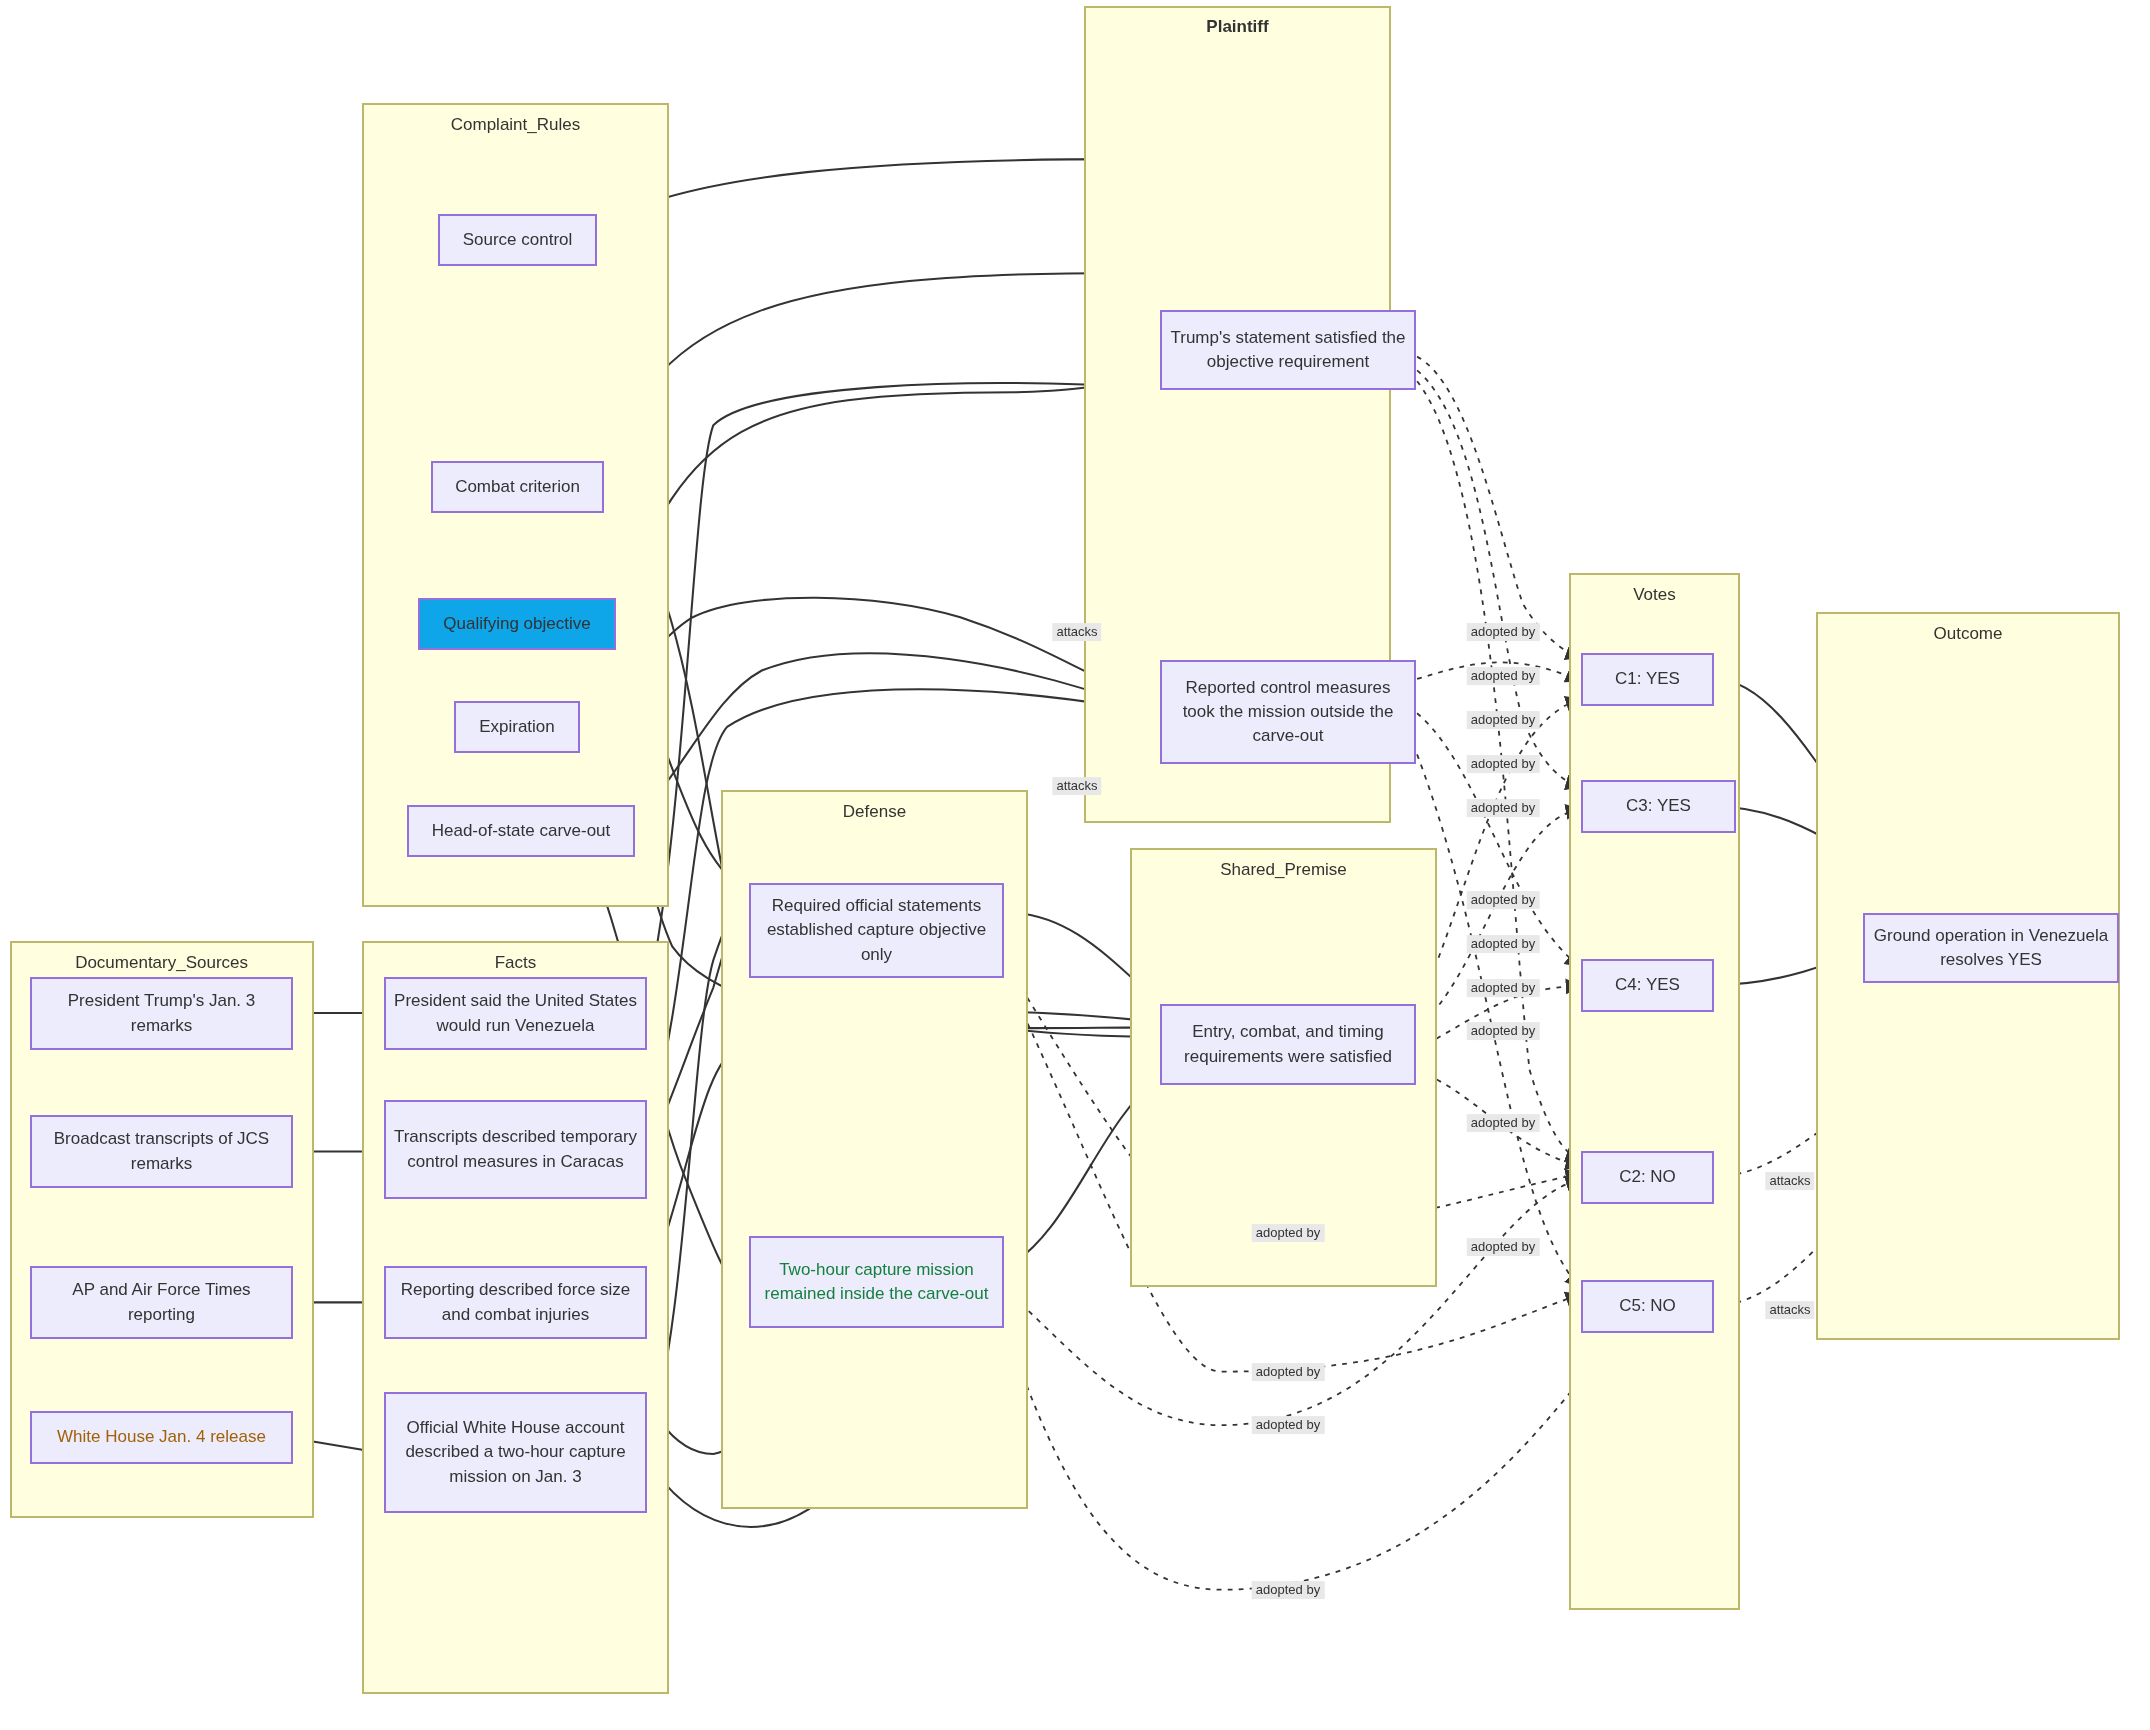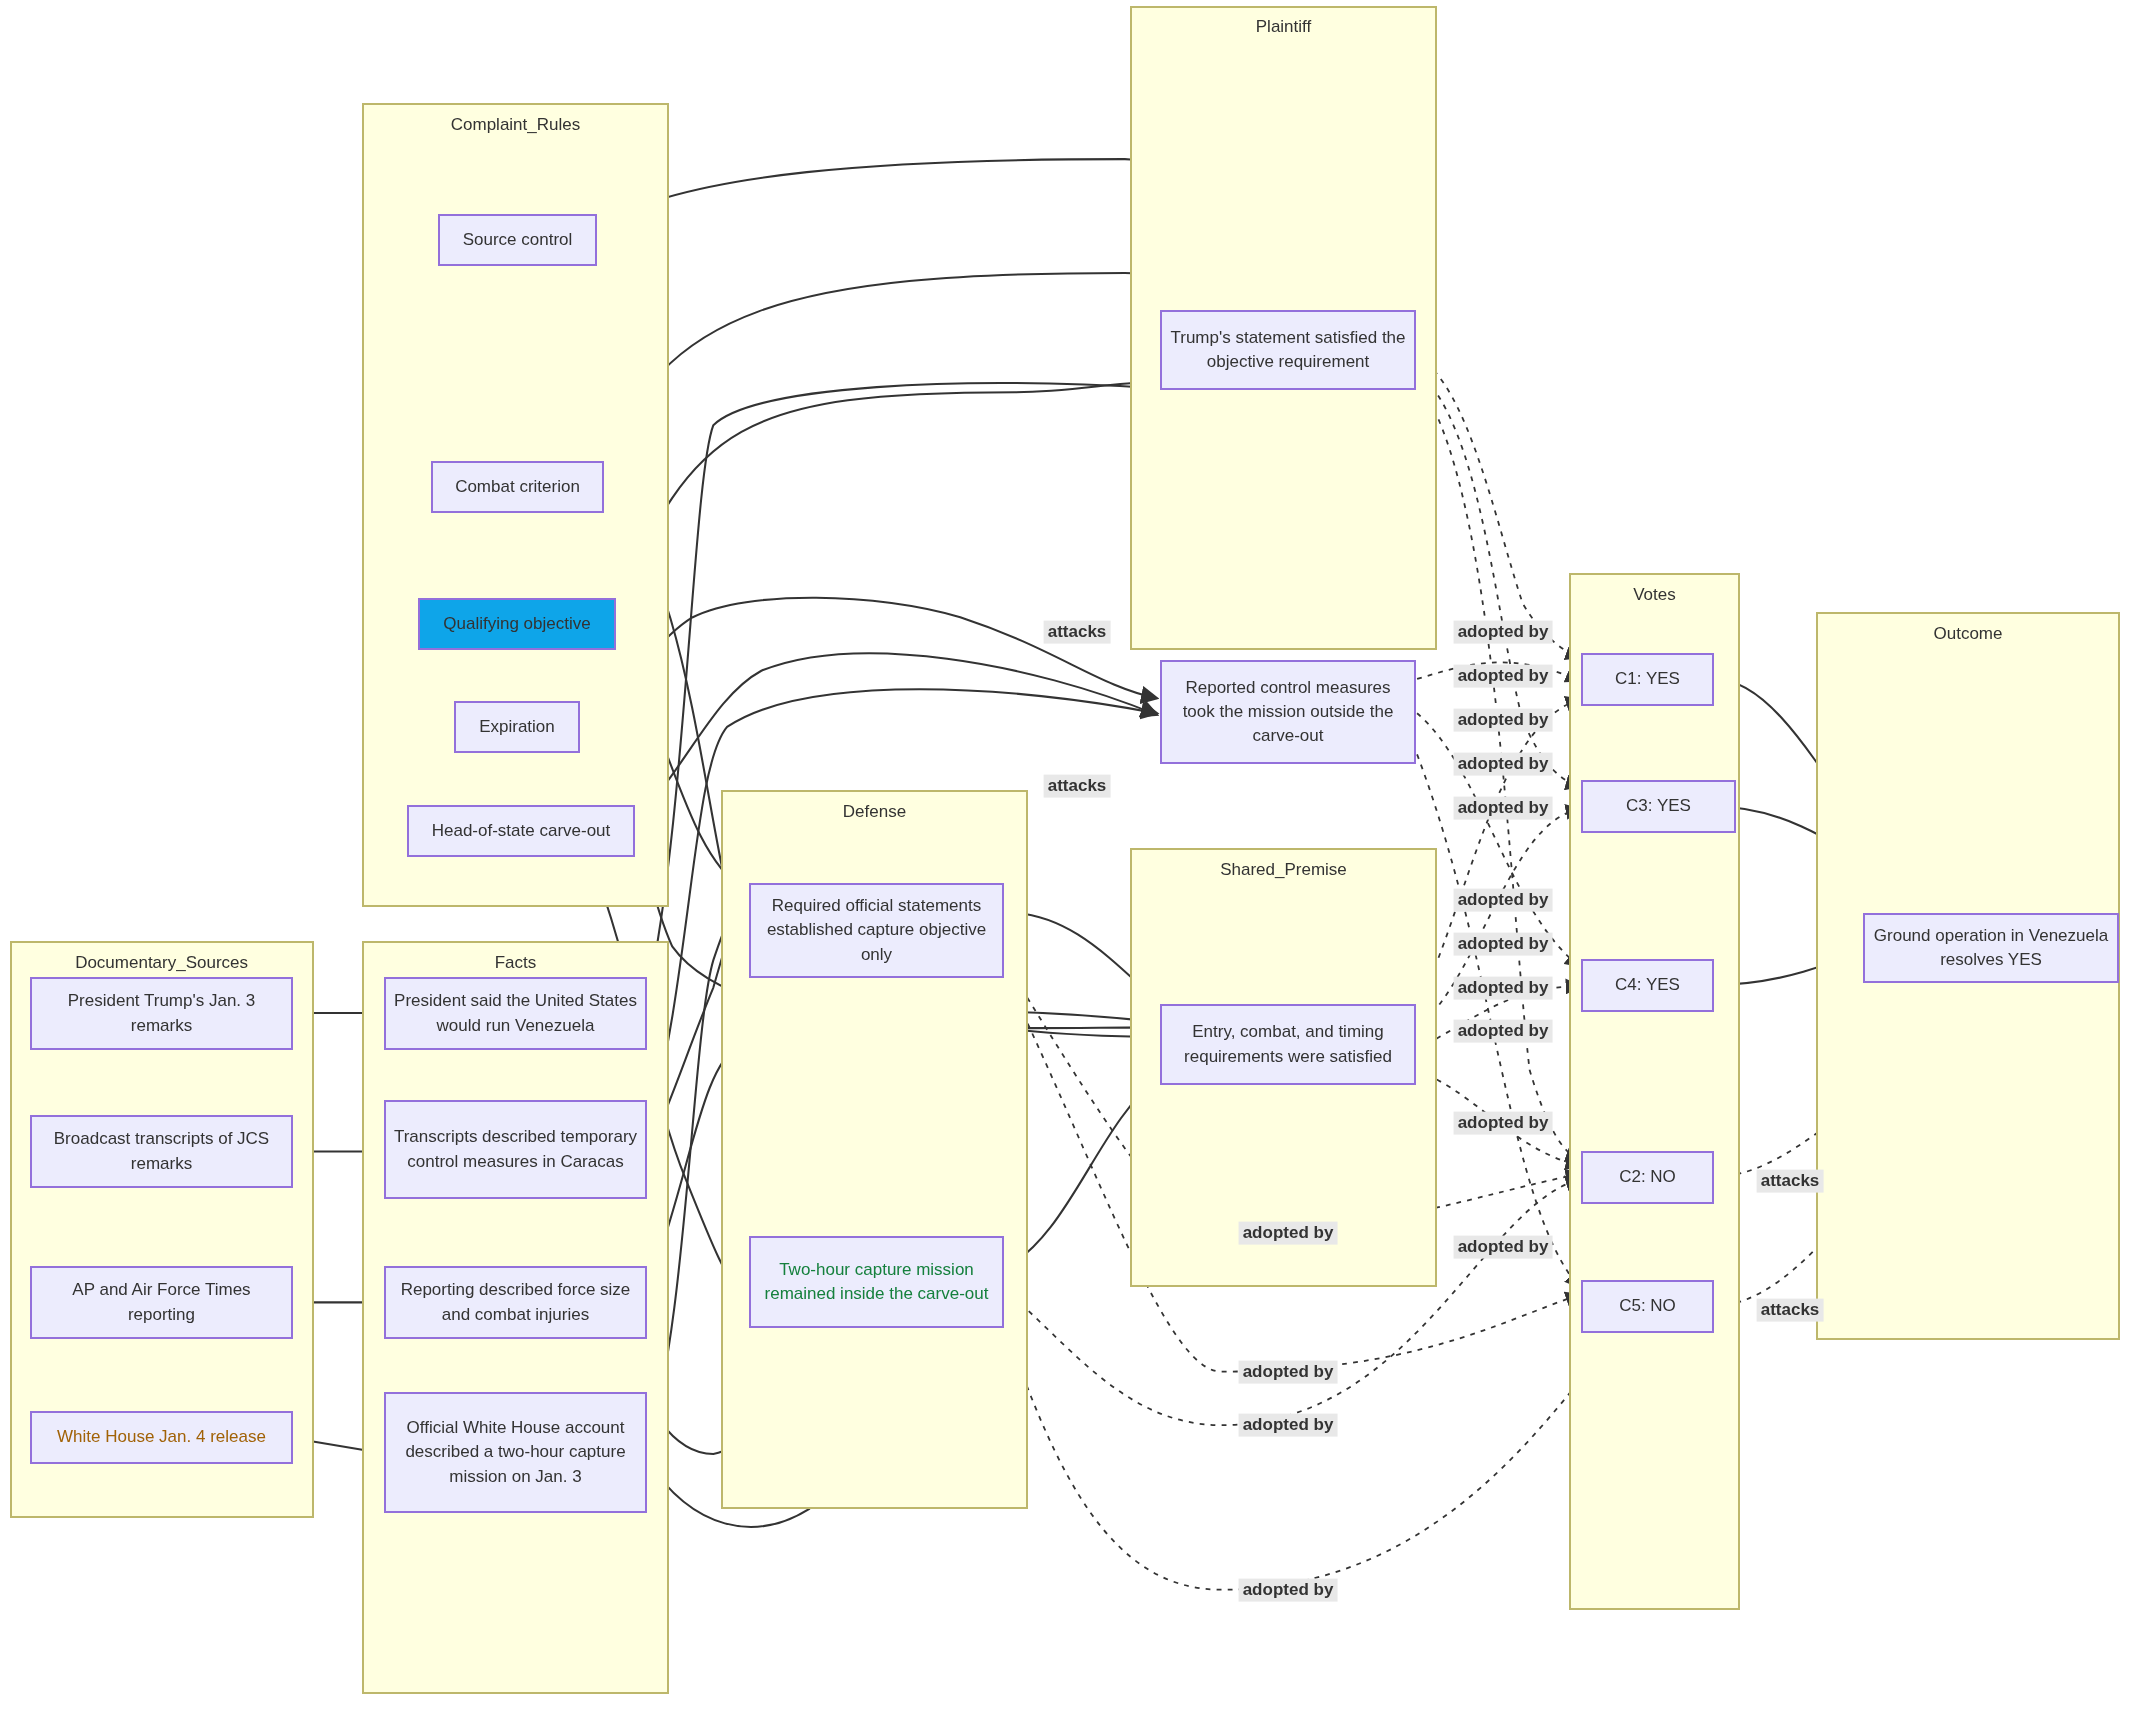--- a/index.html
+++ b/index.html
@@ -4,22 +4,22 @@
 <style>
   html,body{margin:0;padding:0;background:#ffffff;}
   body{width:2151px;height:1731px;font-family:"Liberation Sans", sans-serif;overflow:hidden;}
   #stage{position:relative;width:2151px;height:1731px;}
   svg#wires{position:absolute;left:0;top:0;width:2151px;height:1731px;overflow:visible;}
   .cluster{position:absolute;background:#ffffe0;border:2.1px solid #bdb76b;box-sizing:border-box;}
   .cluster-title{position:absolute;left:0;right:0;top:9.6px;text-align:center;font-size:17px;color:#333333;}
   .node{position:absolute;background:#ececfd;border:2.1px solid #9370db;box-sizing:border-box;
         display:flex;align-items:center;justify-content:center;text-align:center;
         font-size:17px;color:#333333;line-height:1.42;padding:2.7px 6.9px;}
-  .edge-label{position:absolute;background:#e8e8e8;color:#333333;font-size:17px;
-        padding:1.4px 4.1px;white-space:nowrap;transform:translate(-50%,-50%);font-weight:bold;}
+  .edge-label{position:absolute;background:#e8e8e8;color:#333333;font-size:13px;
+        padding:1.4px 4.1px;white-space:nowrap;transform:translate(-50%,-50%);}
 </style>
 </head>
 <body>
 
 <div id="stage">
 
   <svg id="wires" viewBox="0 0 3136 2524" preserveAspectRatio="none">
     <defs>
       <marker id="arrow" viewBox="0 0 12 12" refX="10" refY="6" markerWidth="9" markerHeight="9" orient="auto-start-reverse">
         <path d="M 0 0 L 12 6 L 0 12 z" fill="#333333"></path>
@@ -76,21 +76,21 @@
       </div>
       <div class="cluster" style="left: 362px; top: 941px; width: 307px; height: 753px; background: rgb(255, 255, 224); border-color: rgb(189, 183, 107);">
         <div class="cluster-title" style="color: rgb(51, 51, 51);">Facts</div>
       </div>
       <div class="cluster" style="left: 362px; top: 103px; width: 307px; height: 804px; background: rgb(255, 255, 224); border-color: rgb(189, 183, 107);">
         <div class="cluster-title" style="color: rgb(51, 51, 51);">Complaint_Rules</div>
       </div>
       <div class="cluster" style="left: 721px; top: 790px; width: 307px; height: 719px; background: rgb(255, 255, 224); border-color: rgb(189, 183, 107);">
         <div class="cluster-title" style="color: rgb(51, 51, 51);">Defense</div>
       </div>
-      <div class="cluster" style="left: 1130px; top: 5.5px; width: 307px; height: 644px; background: rgb(255, 255, 224); border-color: rgb(189, 183, 107);">
+      <div class="cluster" style="left: 1084px; top: 5.5px; width: 307px; height: 817px; background: rgb(255, 255, 224); border-color: rgb(189, 183, 107); font-weight: bold;">
         <div class="cluster-title" style="color: rgb(51, 51, 51);">Plaintiff</div>
       </div>
       <div class="cluster" style="left: 1130px; top: 848px; width: 307px; height: 439px; background: rgb(255, 255, 224); border-color: rgb(189, 183, 107);">
         <div class="cluster-title" style="color: rgb(51, 51, 51);">Shared_Premise</div>
       </div>
       <div class="cluster" style="left: 1569px; top: 573px; width: 171px; height: 1037px; background: rgb(255, 255, 224); border-color: rgb(189, 183, 107);">
         <div class="cluster-title" style="color: rgb(51, 51, 51);">Votes</div>
       </div>
       <div class="cluster" style="left: 1816px; top: 612px; width: 304px; height: 728px; background: rgb(255, 255, 224); border-color: rgb(189, 183, 107);">
         <div class="cluster-title" style="color: rgb(51, 51, 51);">Outcome</div>

